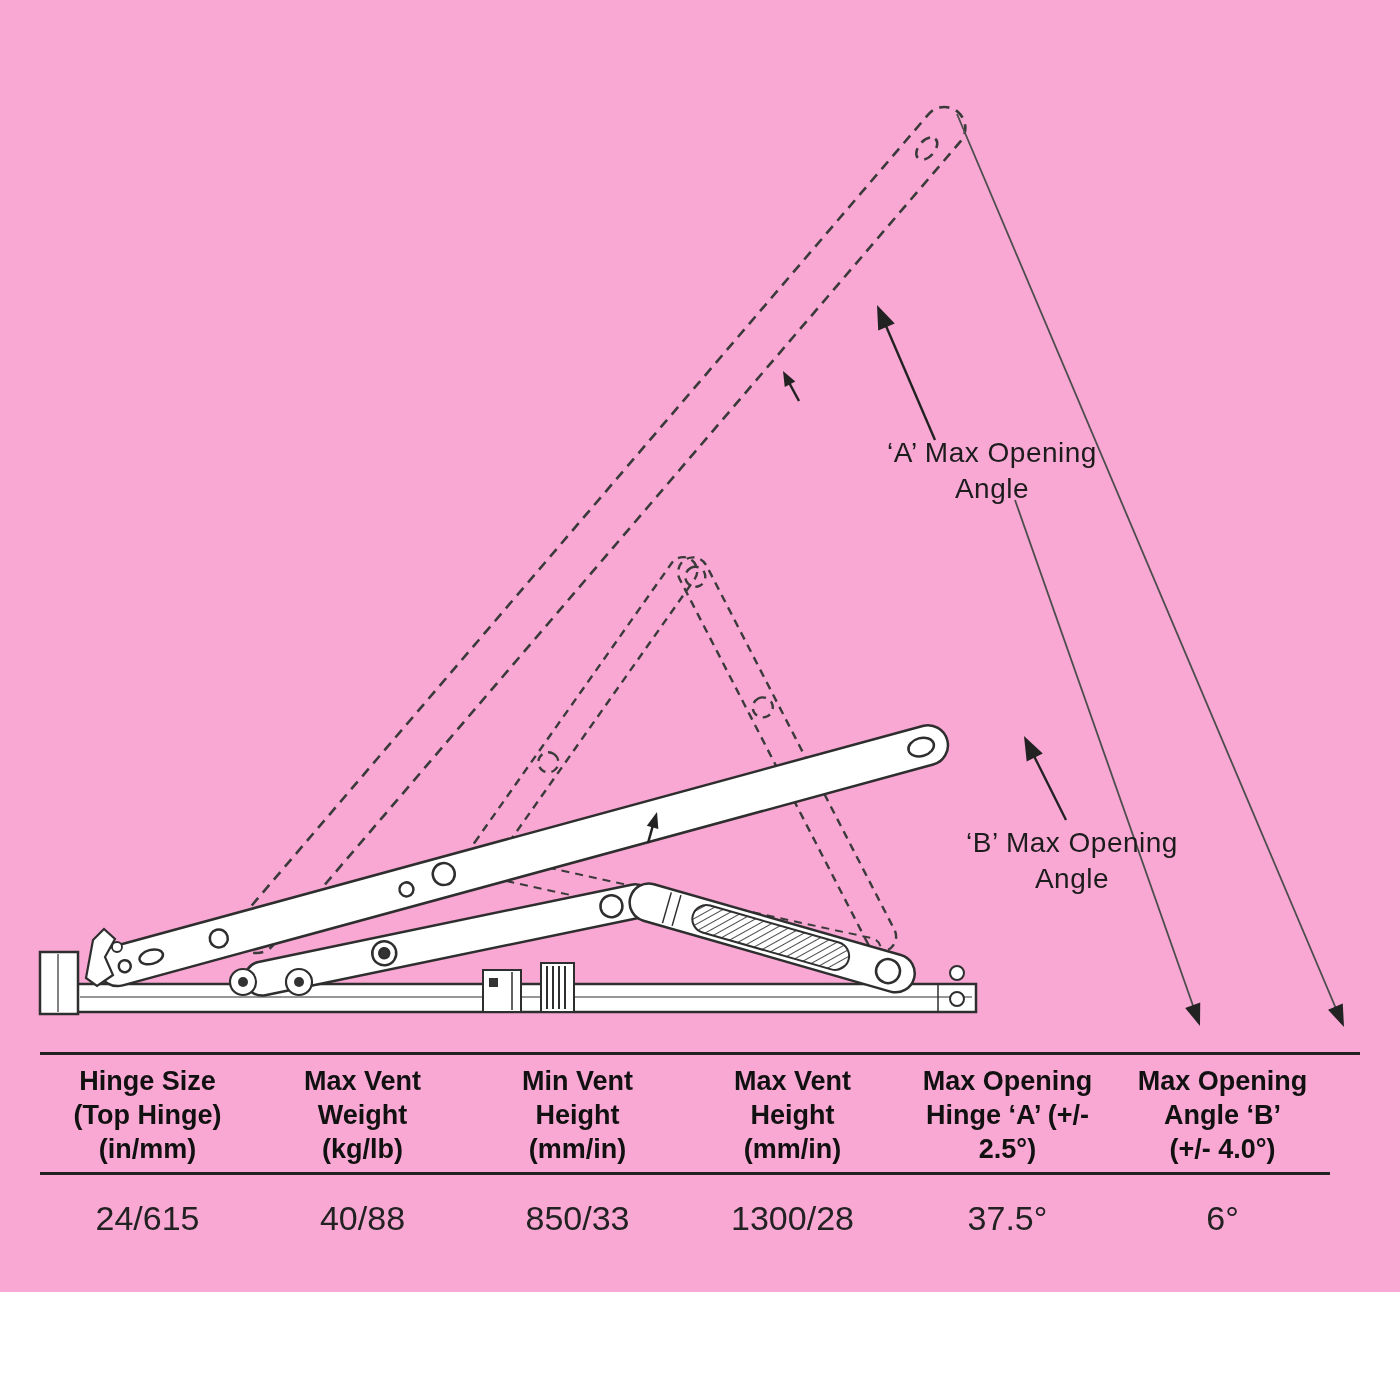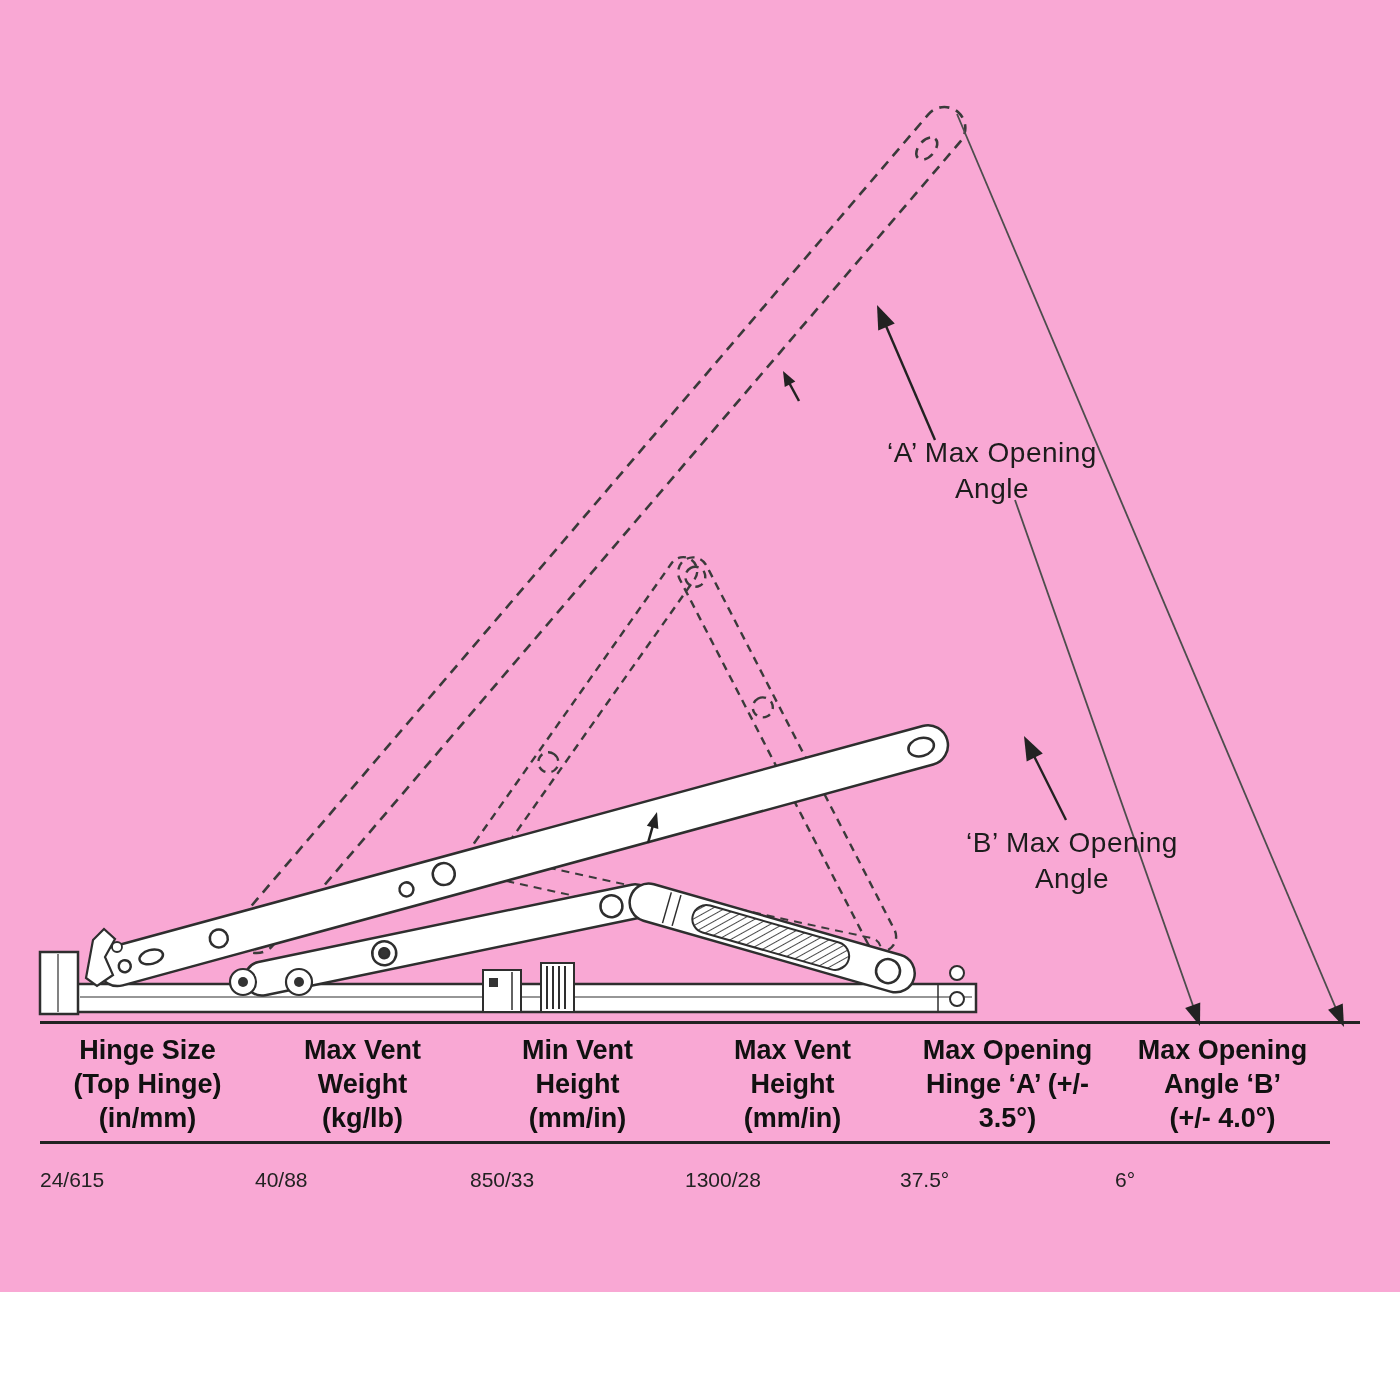--- a/index.html
+++ b/index.html
@@ -3,37 +3,37 @@
 <meta charset="utf-8">
 <style>
   html,body{margin:0;padding:0;background:#fff;}
   .canvas{
     position:relative;width:1400px;height:1292px;background:#f9a8d4;
     font-family:"Liberation Sans", sans-serif;color:#1c1c1c;overflow:hidden;
   }
   .diagram-svg{position:absolute;top:0;left:0;}
   .diag-label{font-family:"Liberation Sans",sans-serif;font-size:28px;font-weight:500;fill:#1c1c1c;letter-spacing:.5px;}
   .spec-table{
-    position:absolute;left:40px;top:1021px;width:1320px;
+    position:absolute;left:40px;top:1052px;width:1320px;
     border-top:3px solid #222;
   }
   .thead{
     display:grid;grid-template-columns:repeat(6,1fr);
     width:1290px;margin:0;
     padding:9px 0 6px 0;
     border-bottom:3px solid #222;
   }
   .th{
     text-align:center;font-weight:bold;font-size:27px;line-height:34px;color:#111;
   }
   .tbody{
     display:grid;grid-template-columns:repeat(6,1fr);
     width:1290px;padding-top:24px;
   }
-  .td{text-align:left;font-size:21px;color:#222;}
+  .td{text-align:center;font-size:34px;color:#222;}
 </style>
 </head>
 <body>
 
 <div class="canvas">
 
   <svg class="diagram-svg" width="1400" height="1040" viewBox="0 0 1400 1040">
     <defs>
       <pattern id="hatch" width="6" height="6" patternUnits="userSpaceOnUse" patternTransform="rotate(45)">
         <rect width="6" height="6" fill="#ffffff"></rect>
@@ -183,21 +183,21 @@
         <div>(mm/in)</div>
       </div>
       <div class="th">
         <div>Max Vent</div>
         <div>Height</div>
         <div>(mm/in)</div>
       </div>
       <div class="th">
         <div>Max Opening</div>
         <div>Hinge ‘A’ (+/-</div>
-        <div>3.5°)</div>
+        <div>2.5°)</div>
       </div>
       <div class="th">
         <div>Max Opening</div>
         <div>Angle ‘B’</div>
         <div>(+/- 4.0°)</div>
       </div>
     </div>
     <div class="tbody">
       <div class="td">24/615</div>
       <div class="td">40/88</div>

